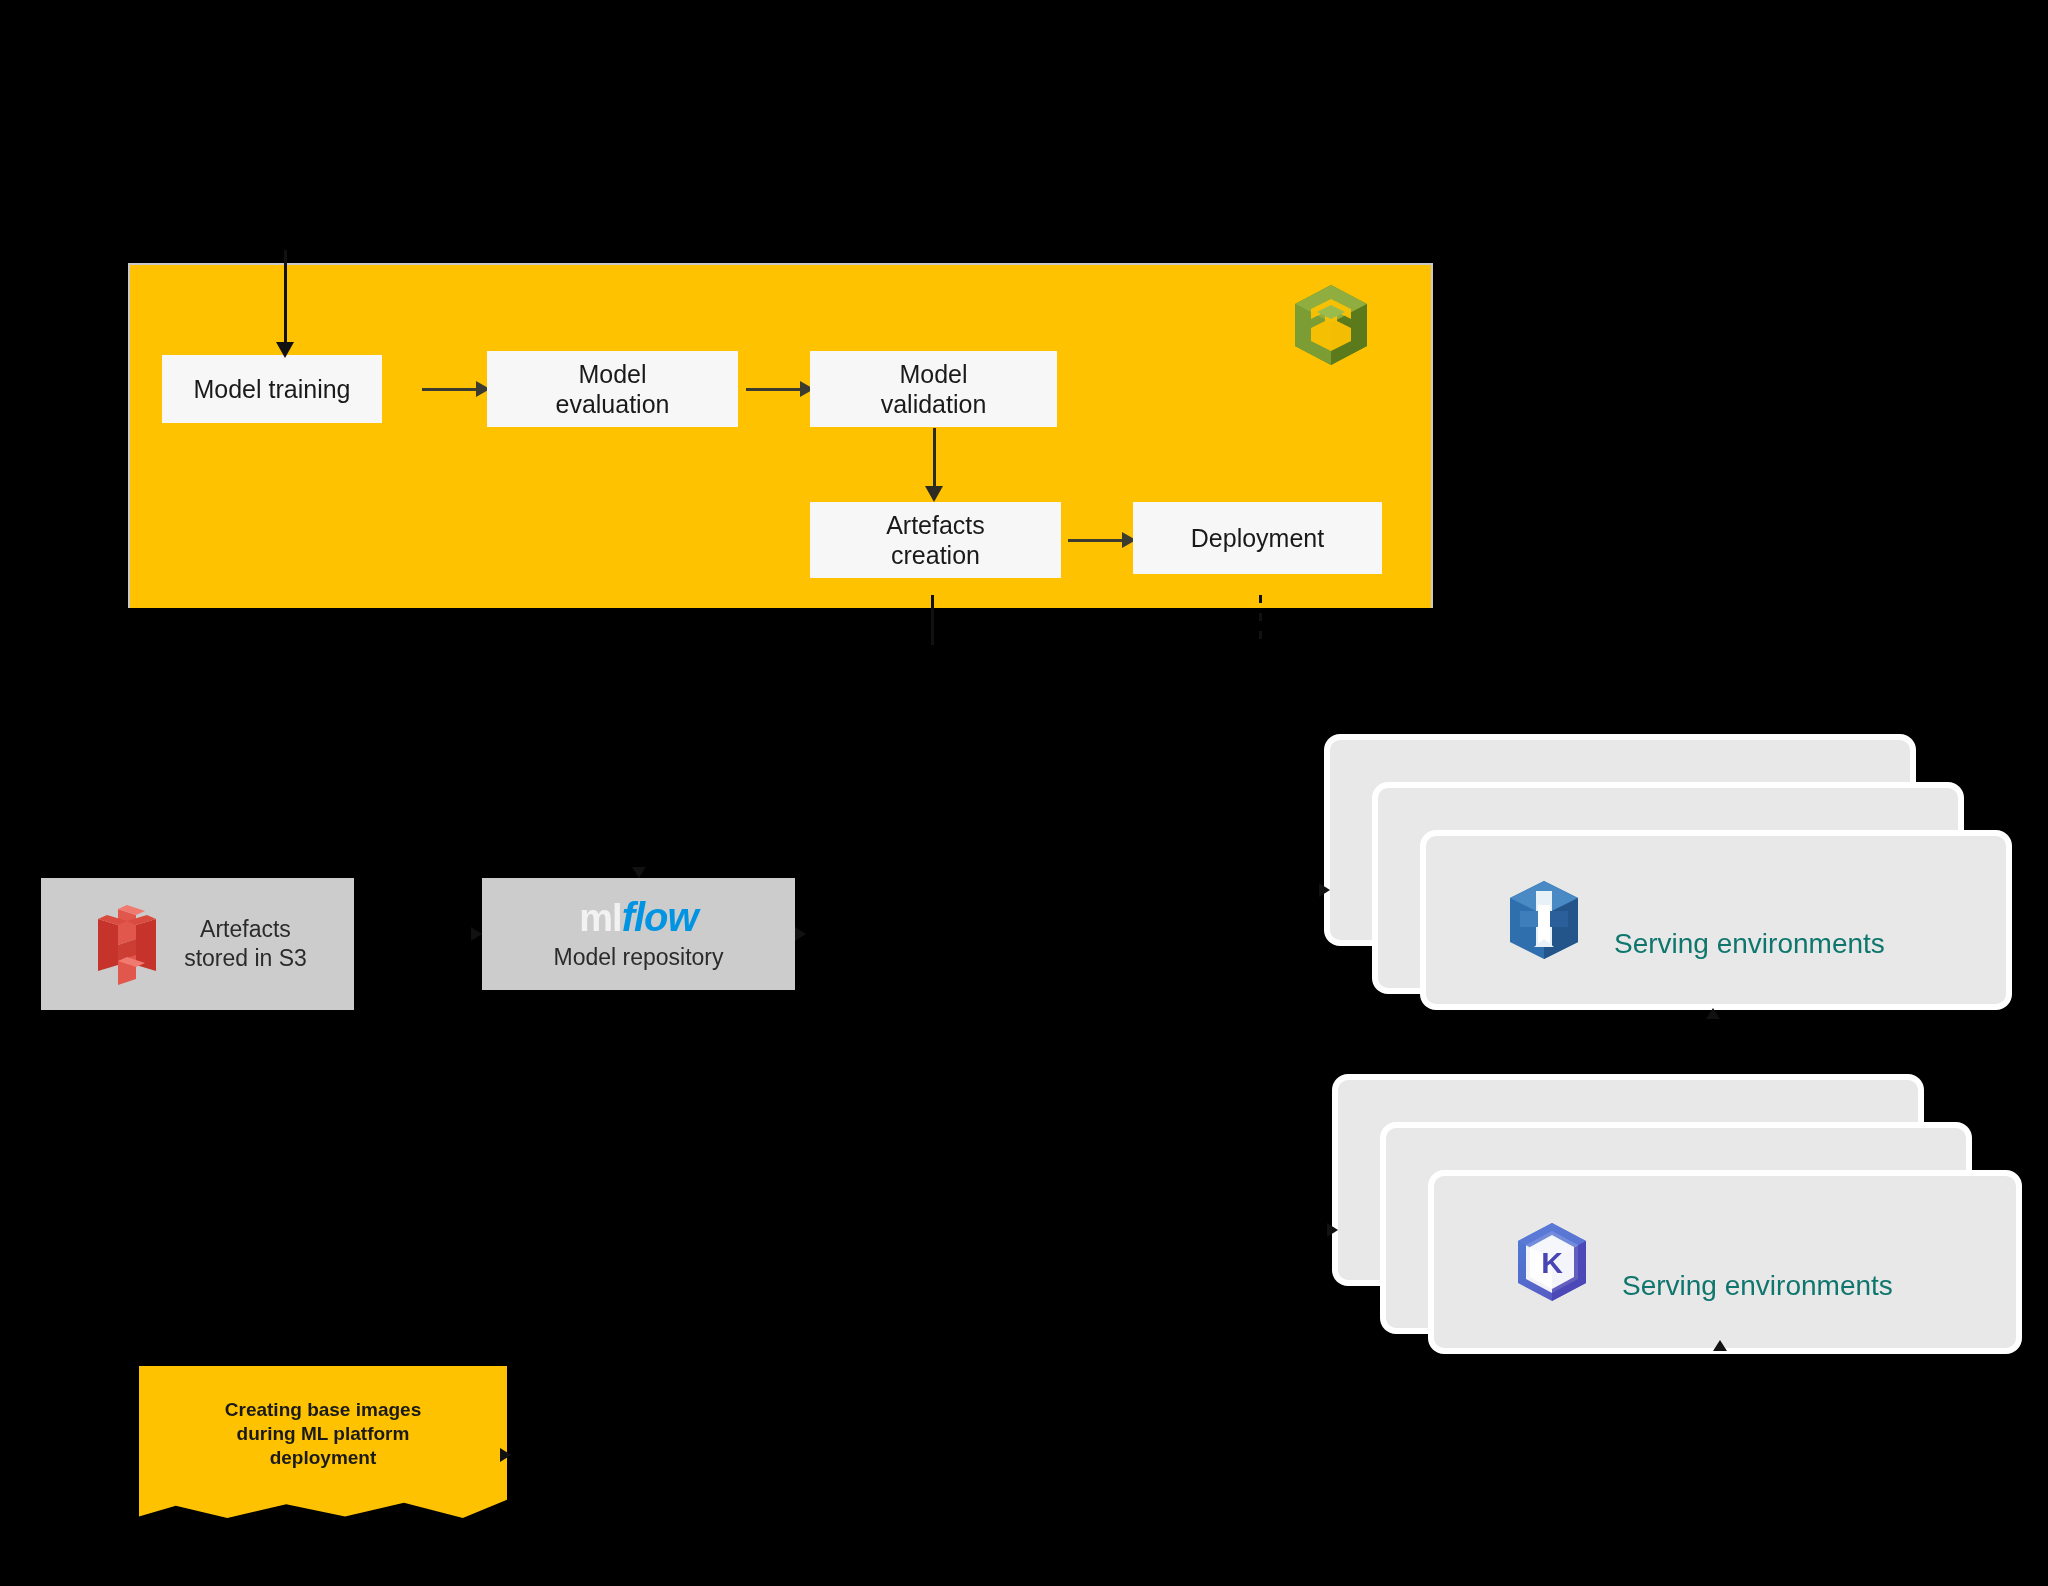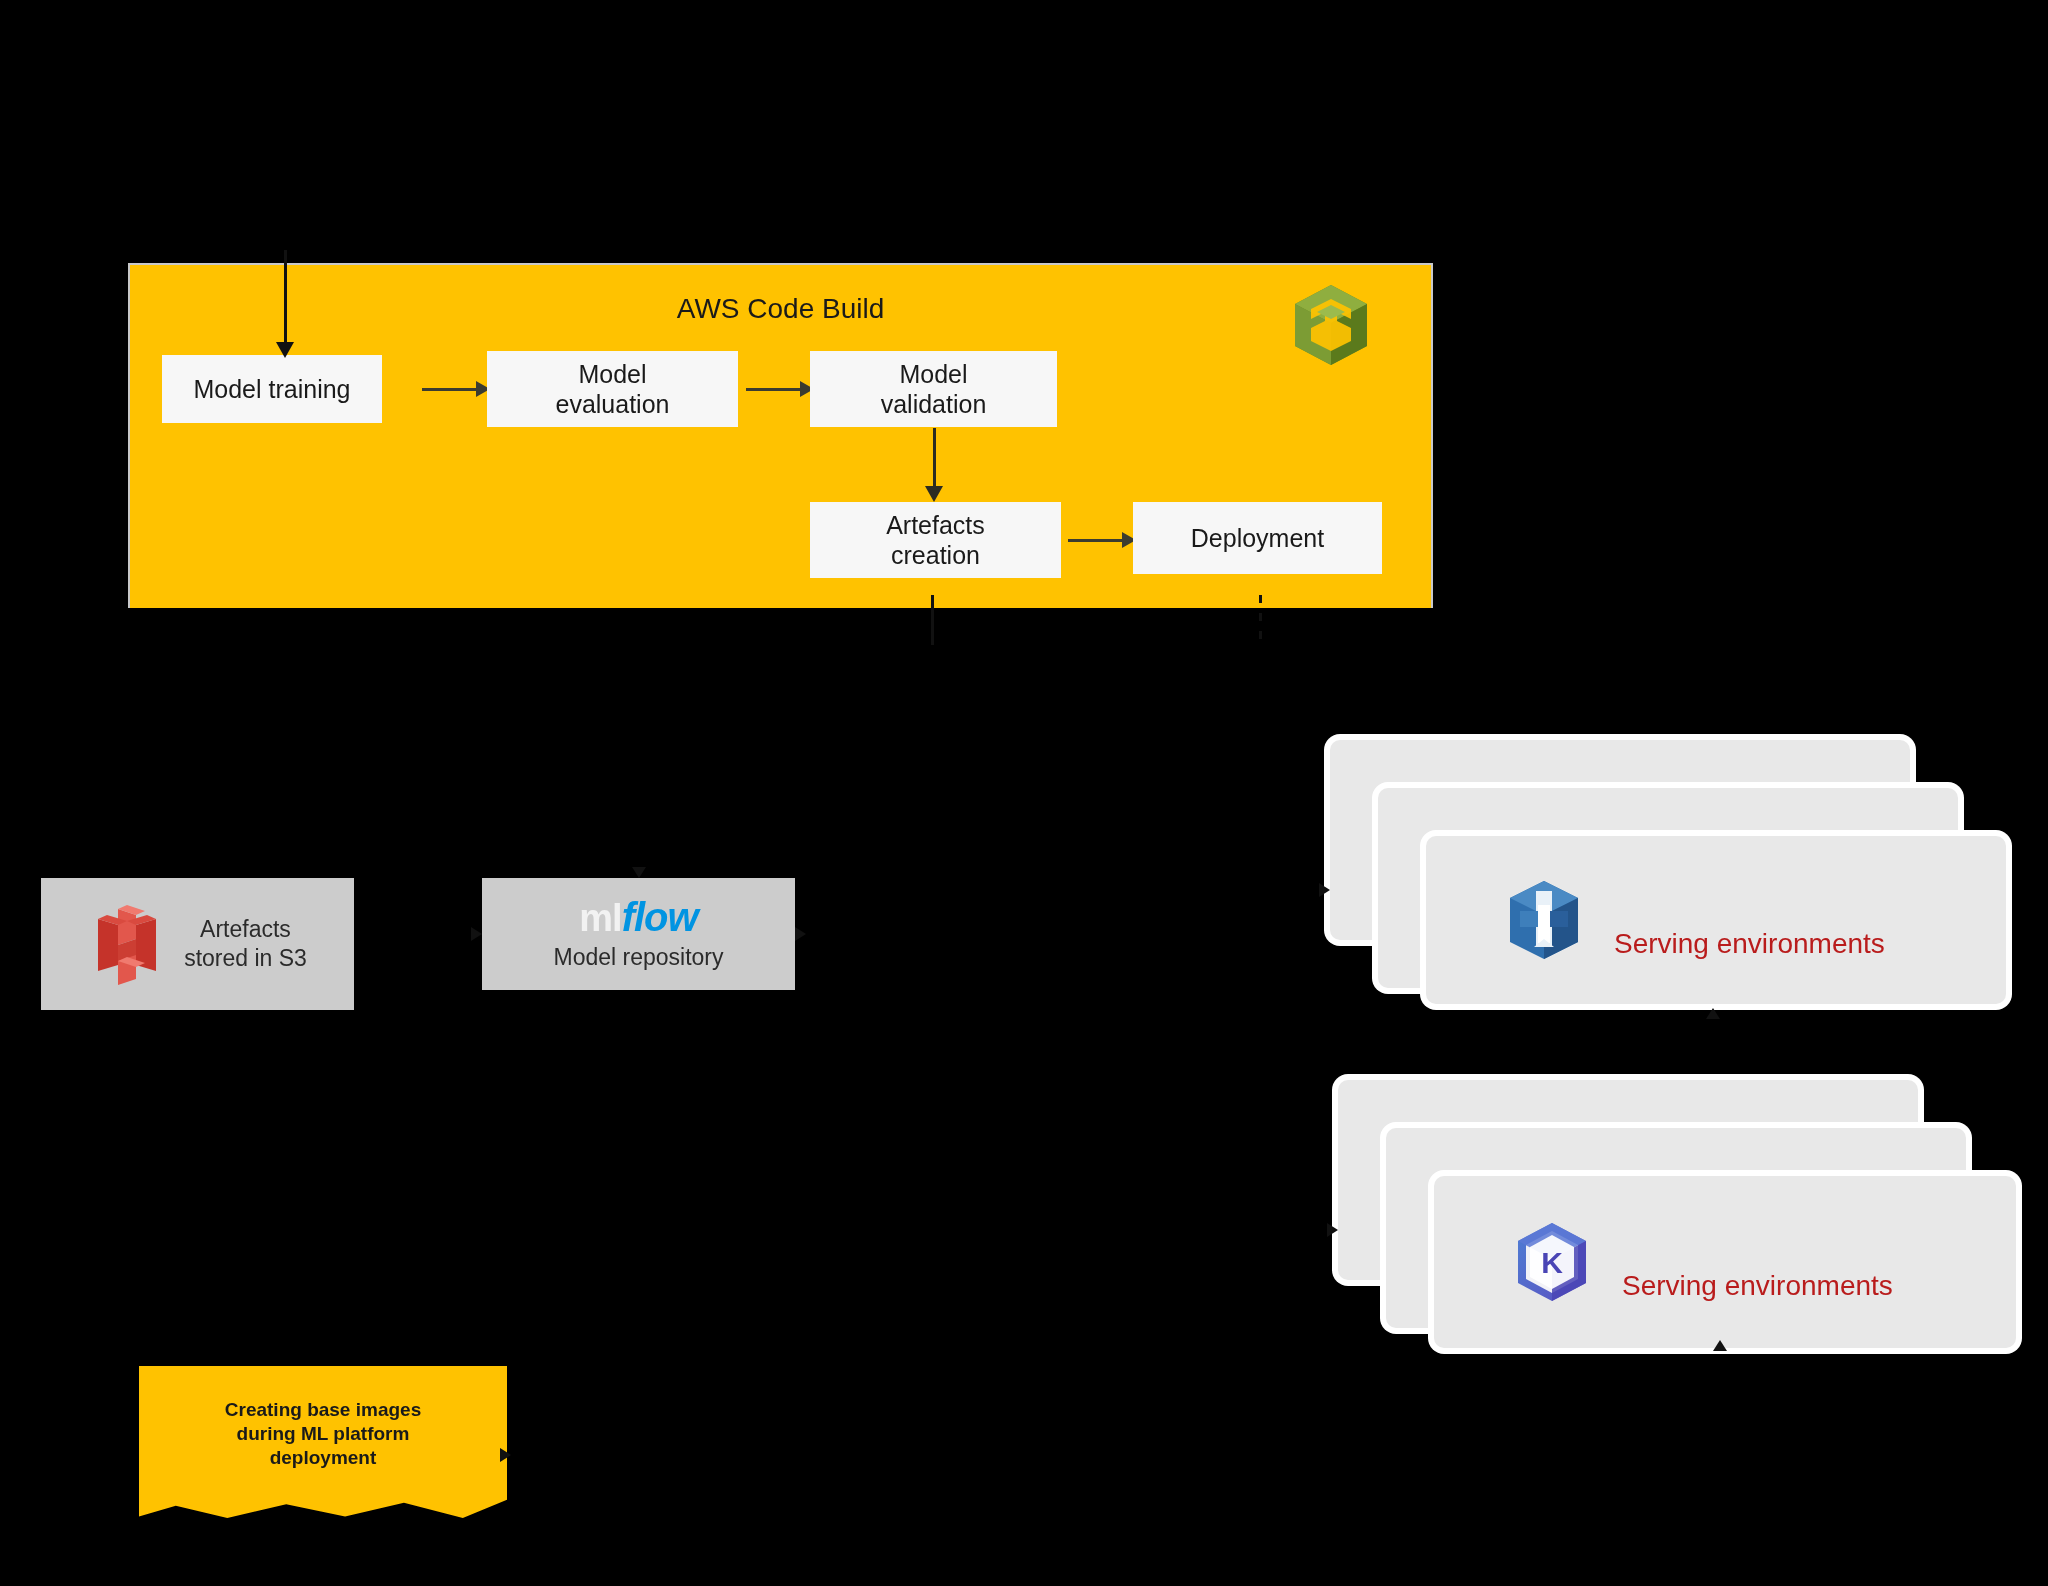--- a/index.html
+++ b/index.html
@@ -162,35 +162,34 @@
     box-shadow: 0 0 0 6px #FFFFFF;
   }
   .stack-card.front {
     display: flex;
     align-items: center;
     gap: 34px;
     padding-left: 82px;
   }
   .stack-label {
     font-size: 28px;
-    color: #b91c1c;
+    color: #0f766e;
     margin-top: 48px;
   }
 
   
   .icon { display: block; }
 </style>
 </head>
 <body>
 
 <div id="canvas">
 
   <div class="codebuild-panel">
 
-    <div class="panel-title">AWS Code Build</div>
 
     <div style="position:absolute; right:62px; top:18px; width:76px; height:84px;">
       <svg class="icon" width="76" height="84" viewBox="0 0 76 84">
         <polygon points="38,2 74,21 74,63 38,82 2,63 2,21" fill="#6B8E23"></polygon>
         <polygon points="38,2 74,21 38,40 2,21" fill="#8FAE3F"></polygon>
         <polygon points="38,40 74,21 74,63 38,82" fill="#5B7A1C"></polygon>
         <polygon points="38,40 2,21 2,63 38,82" fill="#7C9C34"></polygon>
         <path d="M38,16 L58,26 L58,36 L44,29 L44,38 L58,45 L58,58 L38,68 L18,58 L18,45 L32,38 L32,29 L18,36 L18,26 Z" fill="#FFC200" opacity="0.92"></path>
         <polygon points="38,22 52,29 38,36 24,29" fill="#9CBB4D"></polygon>
       </svg>

